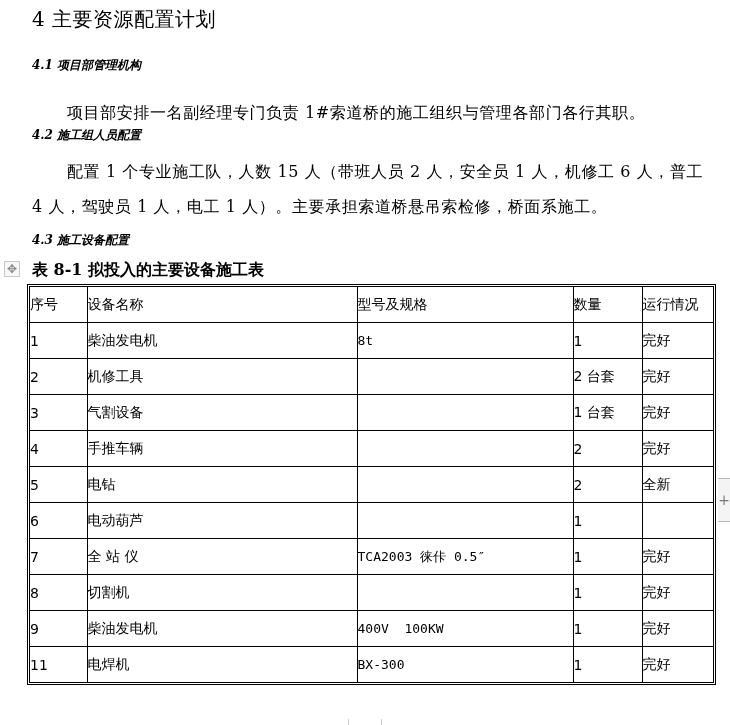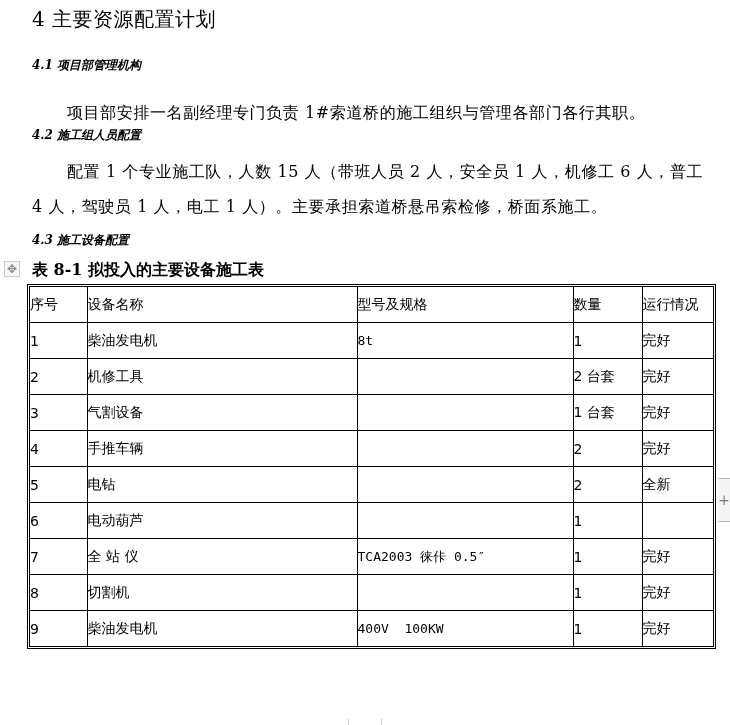--- a/index.html
+++ b/index.html
@@ -150,20 +150,27 @@
         <td>1</td>
         <td>完好</td>
       </tr>
       <tr>
         <td>9</td>
         <td>柴油发电机</td>
         <td class="mono" style="white-space:pre">400V  100KW</td>
         <td>1</td>
         <td>完好</td>
       </tr>
+      <tr>
+        <td>11</td>
+        <td>电焊机</td>
+        <td class="mono">BX-300</td>
+        <td>1</td>
+        <td>完好</td>
+      </tr>
     </tbody>
   </table>
 </div>
 
 <div class="side-plus">
   <span>+</span>
 </div>
 <div class="bottom-mark"></div>
 
 </body></html>

